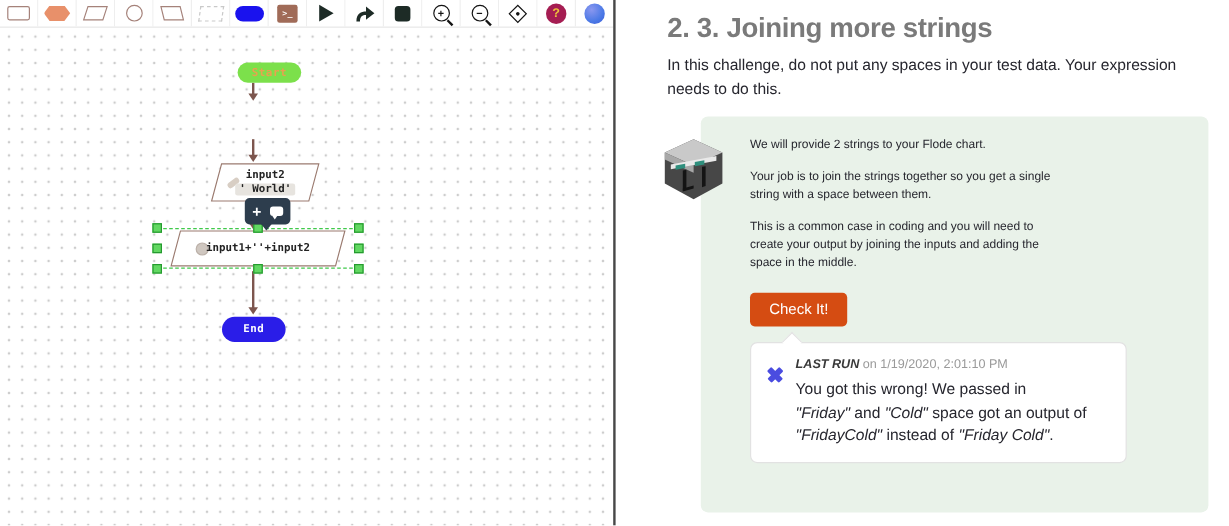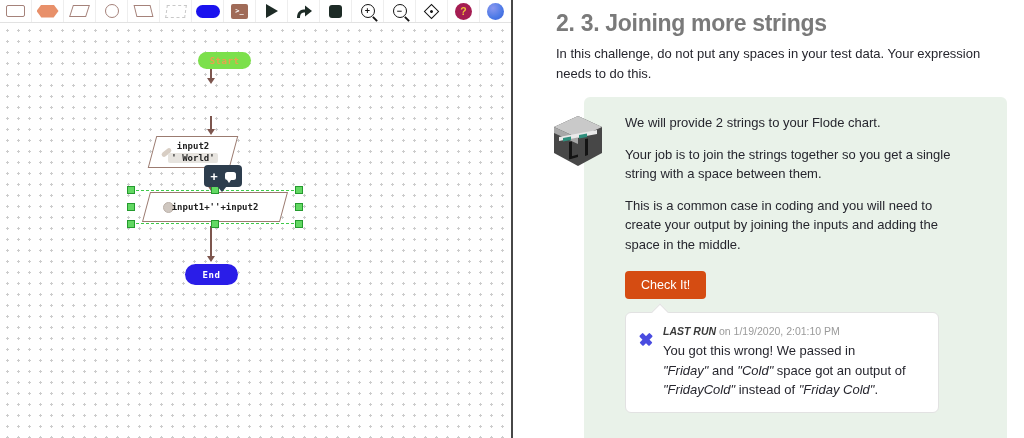--- a/index.html
+++ b/index.html
@@ -62,21 +62,21 @@
   .arrow3 { left:210px; top:145px; height:18px; }
   .arrow4 { left:210px; top:203px; height:31px; }
 
   .pgram { position:absolute; z-index:2; }
   .pgram .bg { position:absolute; inset:0; background:#fff;
                border:1.5px solid var(--node-border,#9b7b70); transform:skewX(-15deg); }
   .pgram .content { position:relative; height:100%; display:flex; flex-direction:column;
                     align-items:center; justify-content:center; gap:2px;
                     font-family:"DejaVu Sans Mono",monospace; font-weight:bold; font-size:9px; color:#222; }
   .input1-node { left:170px; top:61px;  width:82px; height:32px; }
-  .input2-node { left:152px; top:113px; width:82px; height:32px; }
+  .input2-node { left:180px; top:113px; width:82px; height:32px; }
   .expr-node   { left:146px; top:169px; width:138px; height:30px; }
   .chip { background:#e7e4df; padding:0 3px; border-radius:2px; }
   .pencil { position:absolute; left:9px; top:14px; width:11px; height:5px; border-radius:3px;
             background:#d8cec4; transform:rotate(-38deg); }
   .globe { position:absolute; left:17px; top:10px; width:11px; height:11px; border-radius:50%;
            background:#cfc7c0; border:1px solid #bcb1a9; }
 
   .selection { position:absolute; left:131px; top:167px; width:168px; height:34px;
                border-top:1.5px dashed var(--selection,#3fc94a);
                border-bottom:1.5px dashed var(--selection,#3fc94a); z-index:3; }
@@ -111,21 +111,21 @@
                 line-height:1; font-family:inherit; }
   .gap-left { margin-left:10px; }
 
   .panel-body { flex:1; padding:8px 0 0 43px; overflow:hidden; }
   .heading { font-size:23px; font-weight:bold; color:#7a7a7a; letter-spacing:-0.3px; margin:2px 0 7px; }
   .intro { font-size:13px; color:#26262e; line-height:1.55; }
 
   .card-wrap { position:relative; margin:13px 0 0 28px; width:423px; }
   .machine-icon { position:absolute; left:-33px; top:16px; width:54px; height:58px; z-index:2; }
   .card { background:var(--card-bg,#e9f2e9); border-radius:6px; padding:16px 30px 30px 41px; min-height:330px; }
-  .card .para { font-size:13px; color:#26262e; line-height:1.5; margin-bottom:12px; white-space:nowrap; }
+  .card .para { font-size:10px; color:#26262e; line-height:1.5; margin-bottom:12px; white-space:nowrap; }
   .check-btn { background:var(--check-button,#d54c12); color:#fff; border:none; border-radius:4px;
                font-size:12.5px; padding:7px 16px; margin-top:5px; font-family:inherit; cursor:pointer; }
   .result-box { position:relative; margin-top:13px; background:#fff; border:1px solid #e2e2e2;
                 border-radius:6px; width:314px; padding:12px 12px 12px 10px; display:flex; gap:7px; }
   .result-ptr { position:absolute; top:-7px; left:28px; width:12px; height:12px; background:#fff;
                 border-left:1px solid #e2e2e2; border-top:1px solid #e2e2e2; transform:rotate(45deg); }
   .x-icon { width:20px; flex-shrink:0; position:relative; margin-top:7px; }
   .x-icon .b1, .x-icon .b2 { position:absolute; left:3px; top:5px; width:14px; height:4.5px;
                              background:var(--error-x,#4a4ce0); border-radius:1px; }
   .x-icon .b1 { transform:rotate(45deg); } .x-icon .b2 { transform:rotate(-45deg); }

